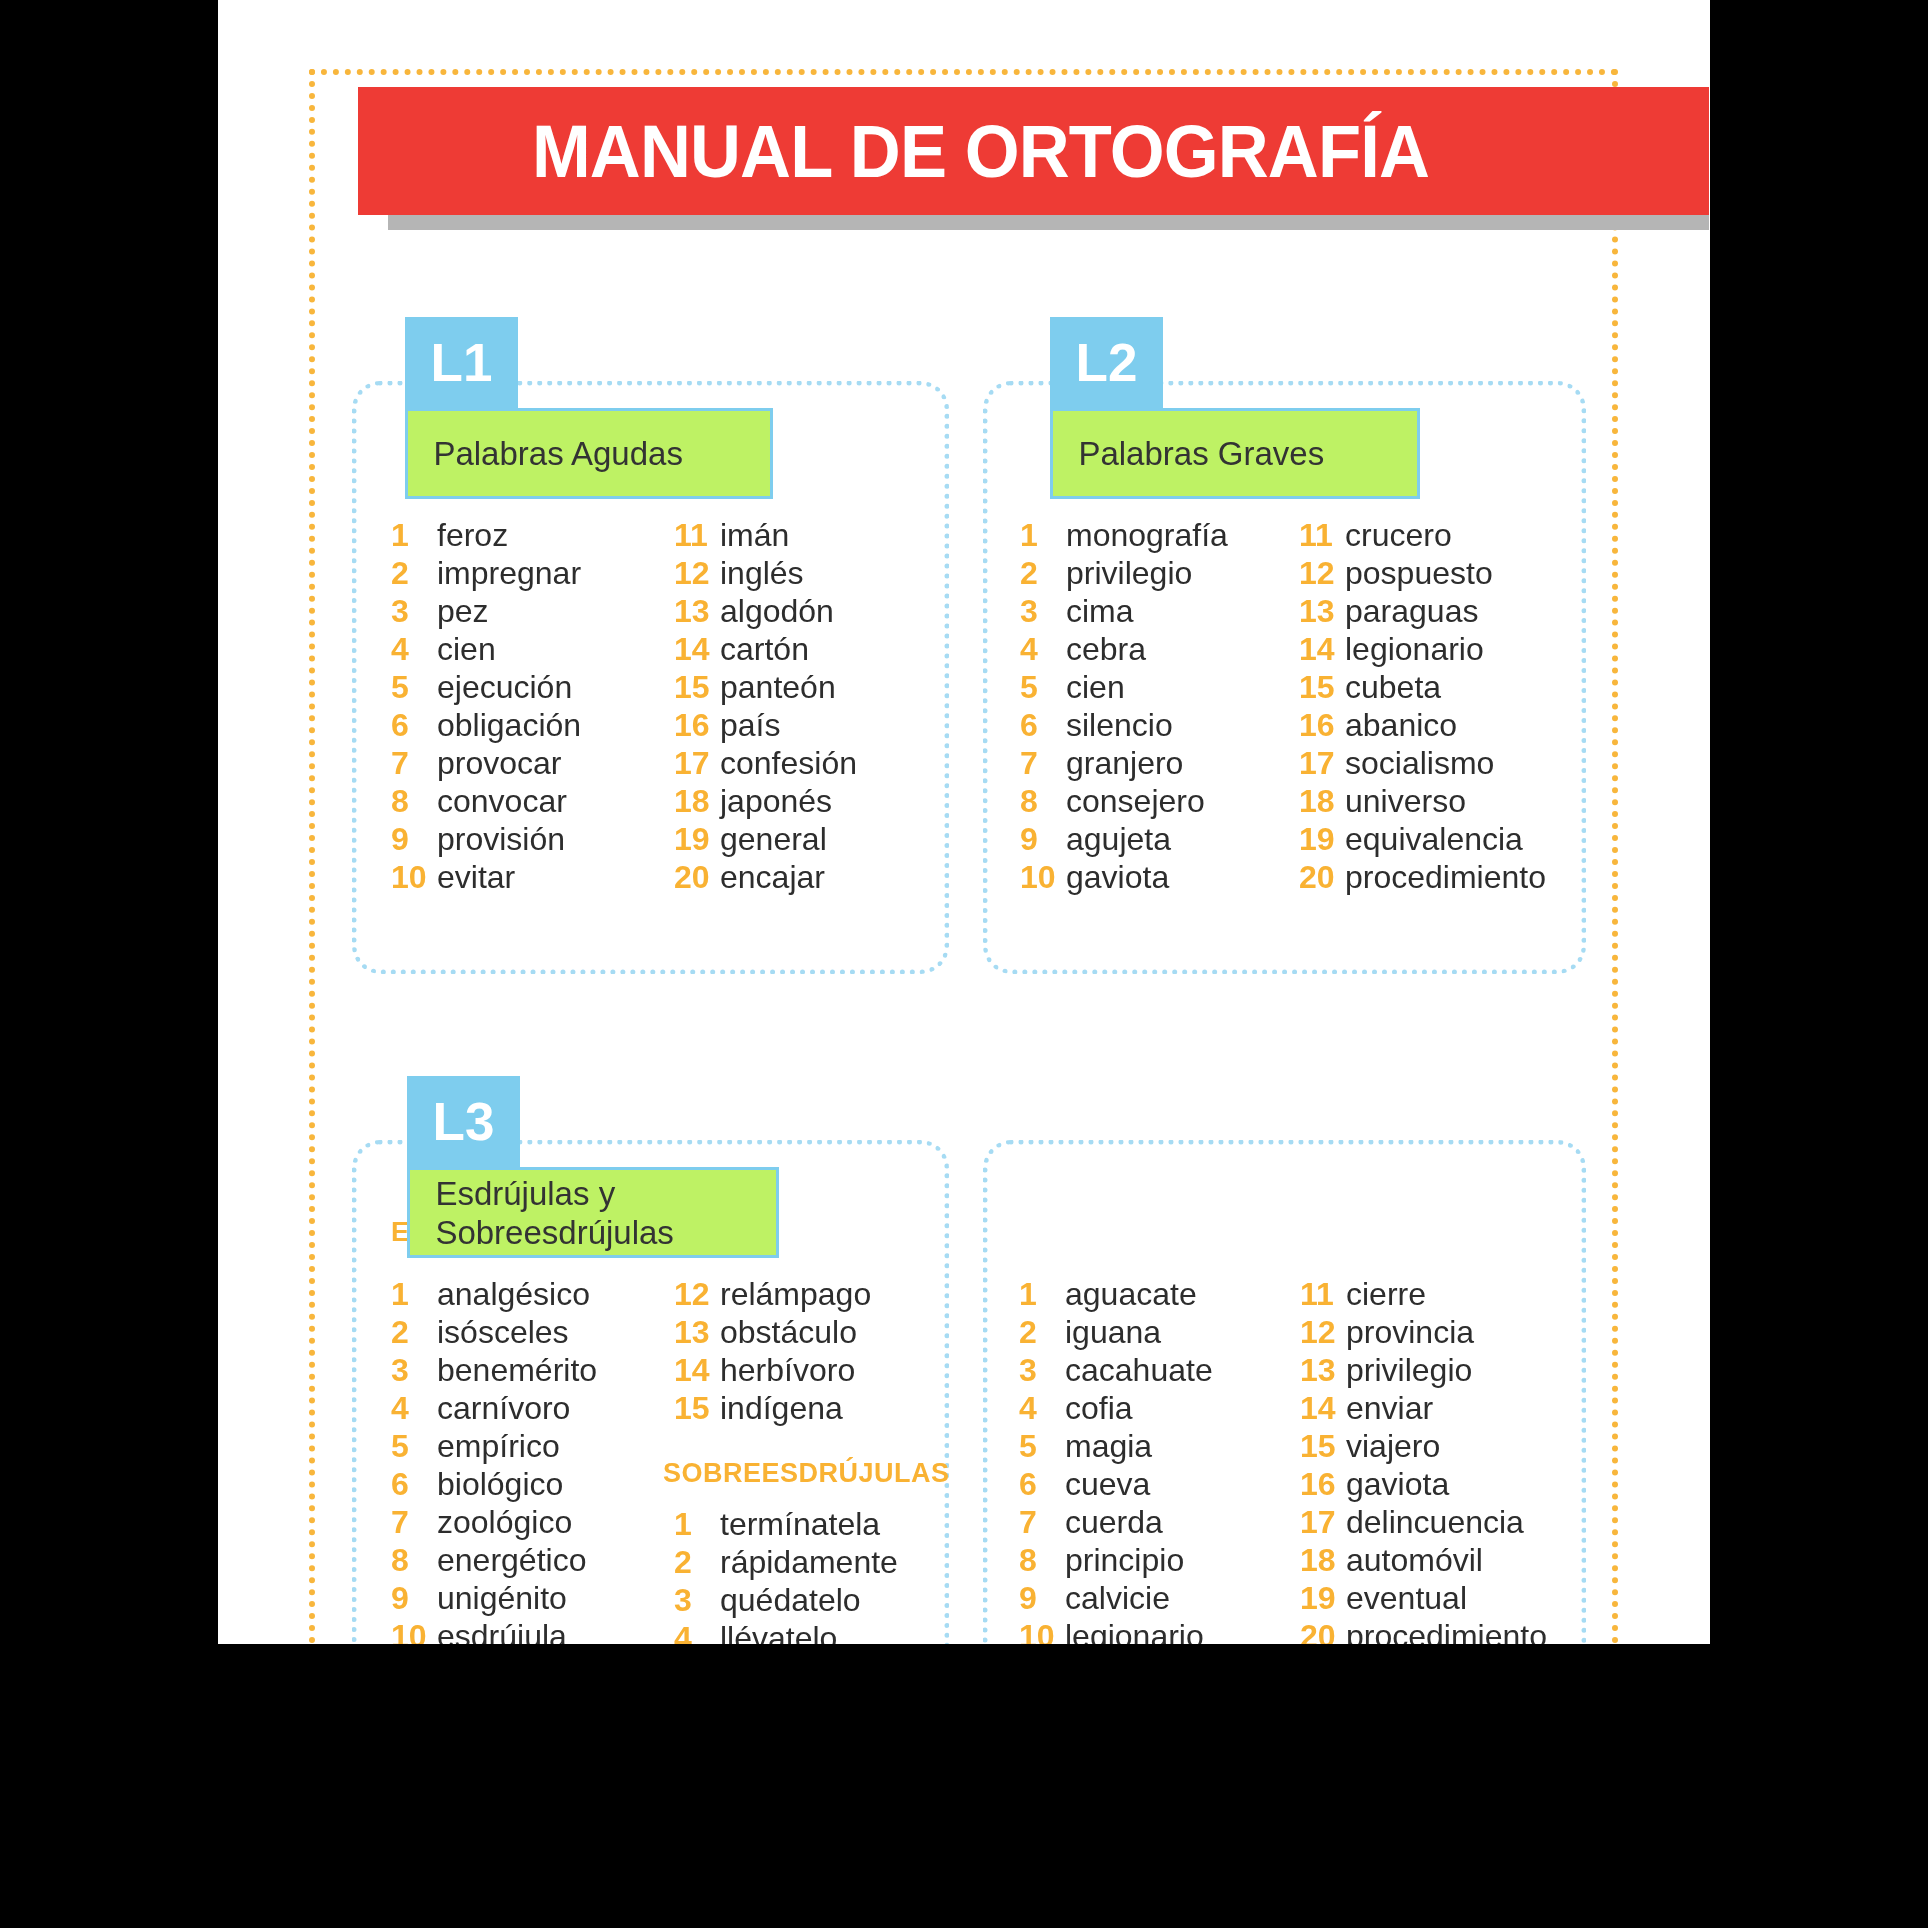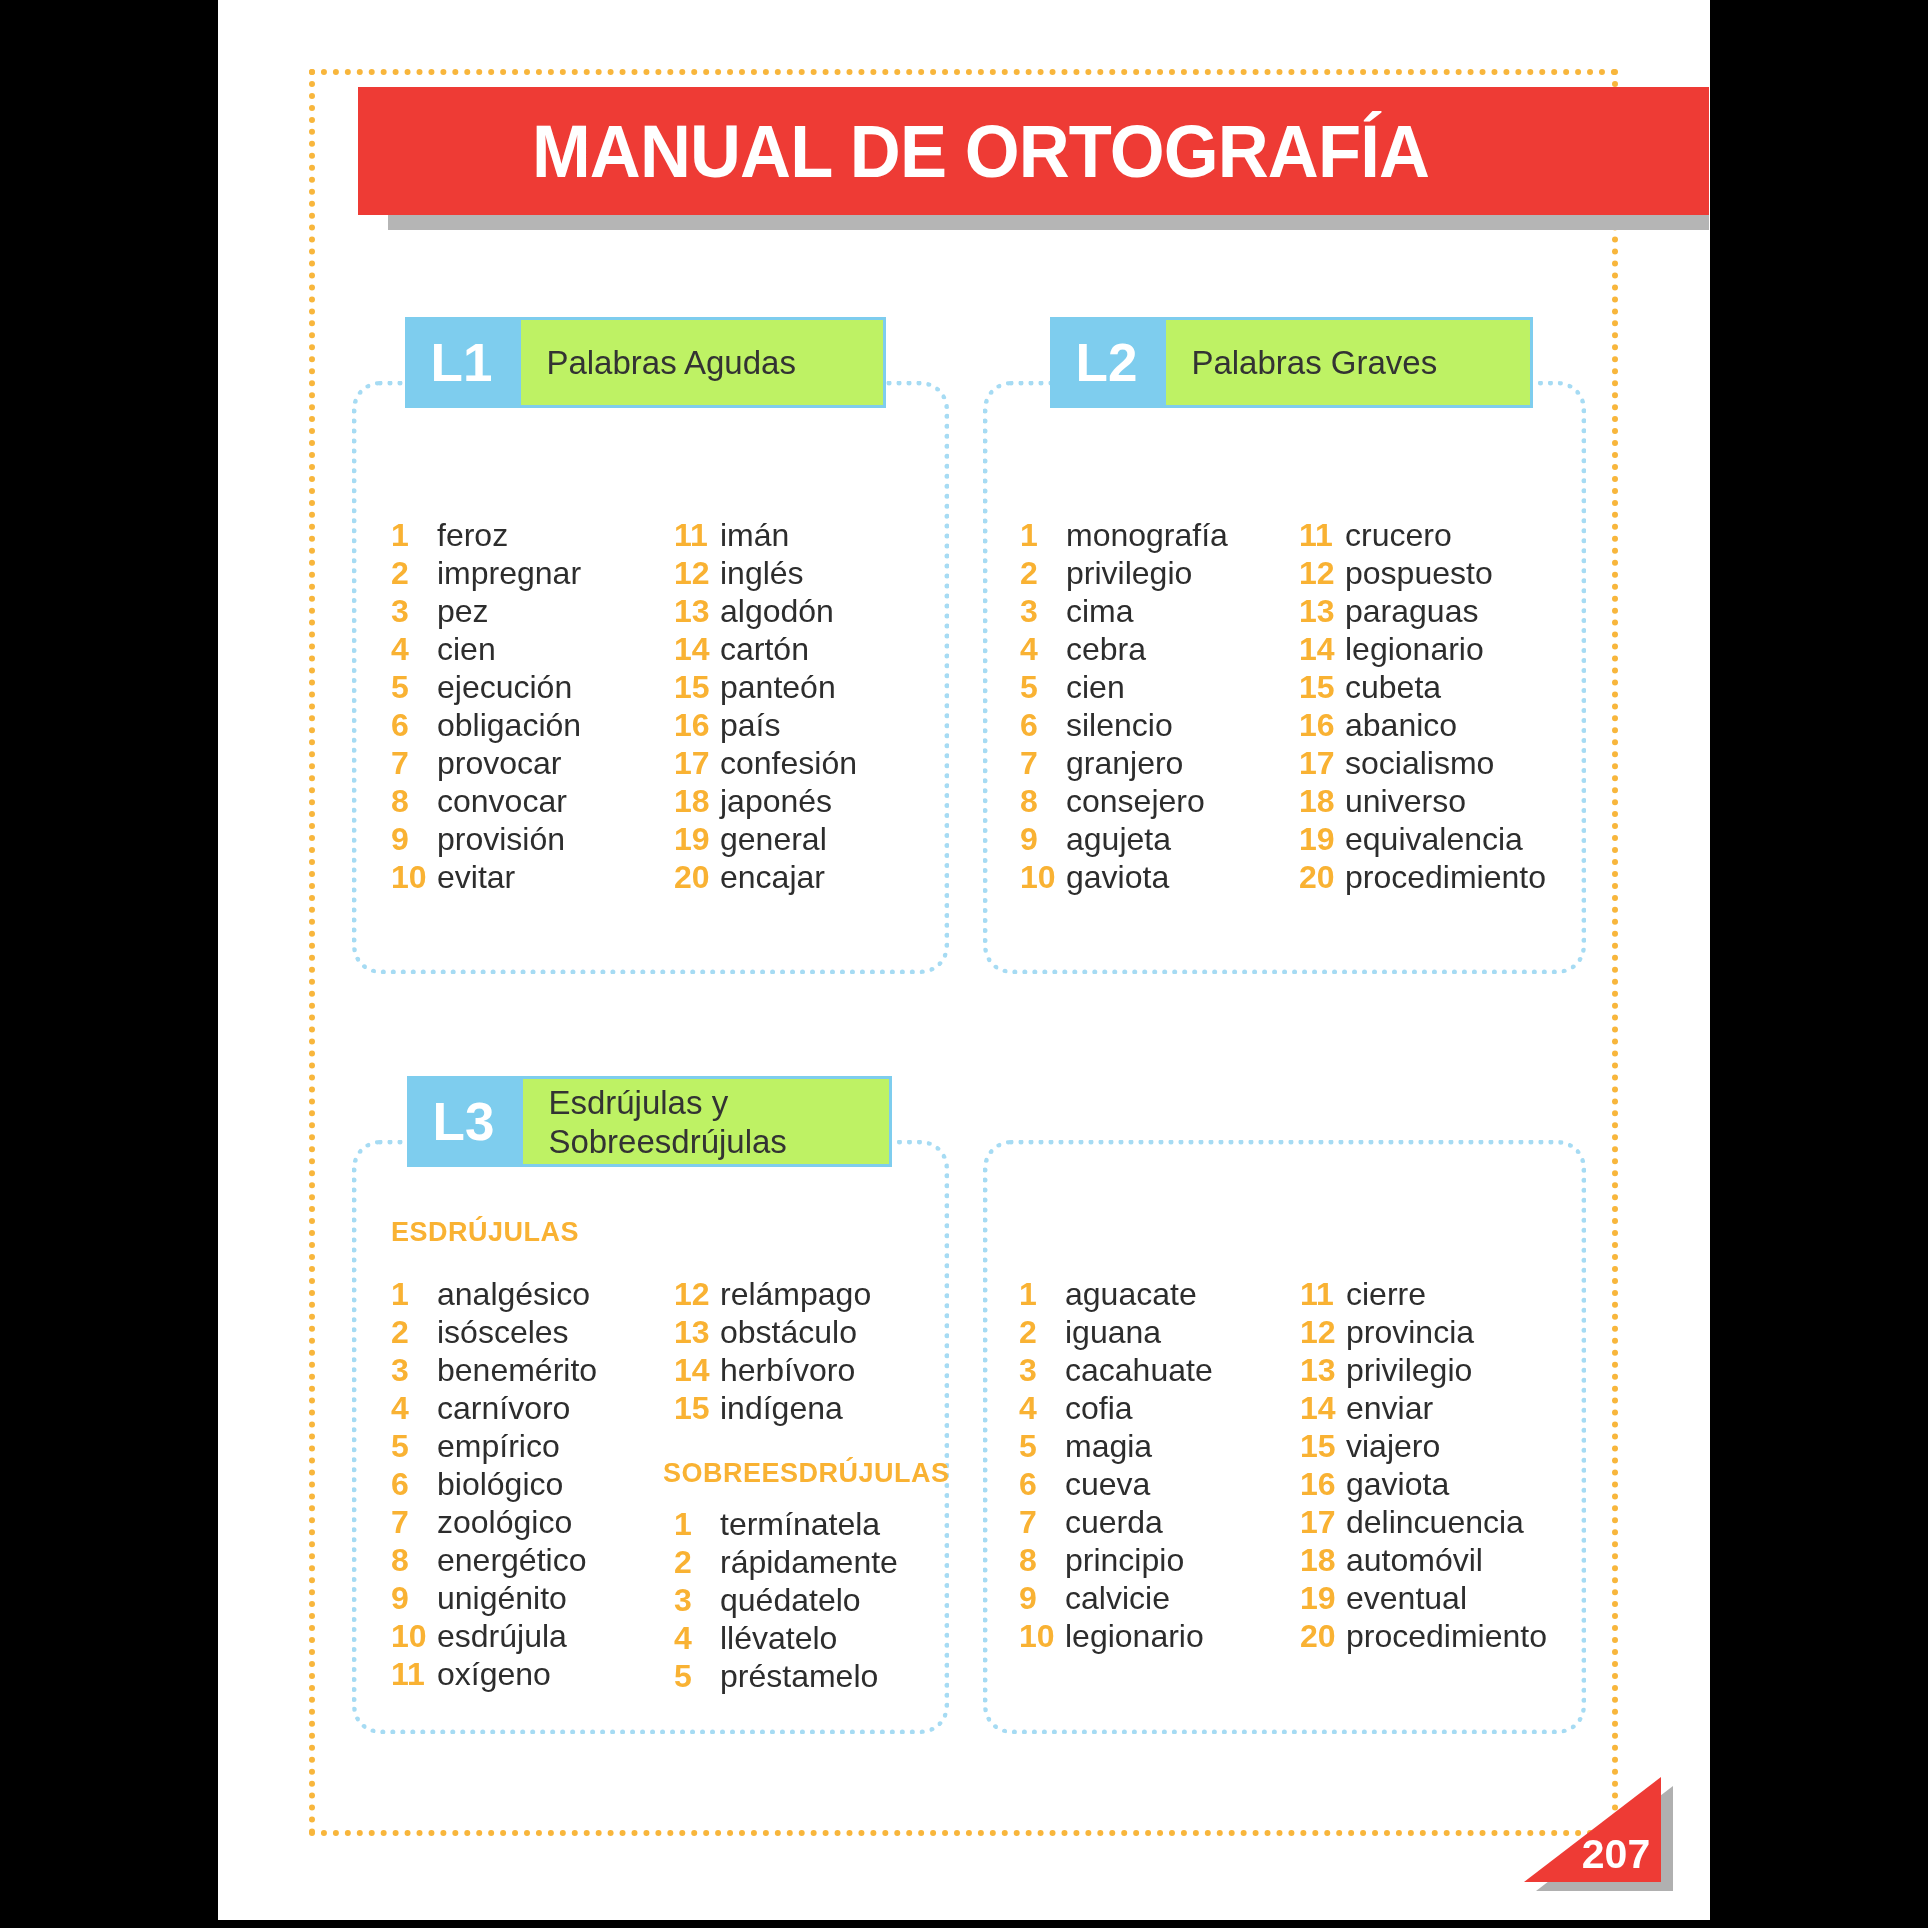--- a/index.html
+++ b/index.html
@@ -4,21 +4,21 @@
 <style>
   html,body{margin:0;padding:0;}
   body{
     width:1928px;height:1928px;
     background:#000;
     position:relative;
     font-family:"Liberation Sans", sans-serif;
     overflow:hidden;
   }
   .page{
-    position:absolute;left:218px;top:0;width:1492px;height:1920px;
+    position:absolute;left:218px;top:0;width:1492px;height:1644px;
     background:#ffffff;overflow:hidden;
   }
   
   .page-frame{
     position:absolute;left:91px;top:69px;width:1309px;height:1767px;
     border:6.6px dotted #F8B63C;box-sizing:border-box;z-index:1;
   }
   
   .banner-shadow{
     position:absolute;left:170px;top:102px;width:1321px;height:128px;
@@ -36,21 +36,21 @@
   
   .list-box{
     position:absolute;border:5.6px dotted #A6DBF3;border-radius:28px;
     box-sizing:border-box;z-index:1;background:transparent;
   }
   #box-l1{left:134px;top:381px;width:597px;height:593px;}
   #box-l2{left:765px;top:381px;width:603px;height:593px;}
   #box-l3{left:134px;top:1140px;width:597px;height:594px;}
   #box-l4{left:765px;top:1140px;width:603px;height:594px;}
   
-  .list-header{position:absolute;height:91px;z-index:3;display:flex;}
+  .list-header{position:absolute;height:91px;z-index:3;display:flex;flex-direction:column;}
   .tag{
     width:113px;height:91px;background:#7ECDEE;color:#fff;
     font-weight:bold;font-size:53px;display:flex;align-items:center;justify-content:center;
     flex:none;
   }
   .header-box{
     height:91px;background:#bef264;border:3.8px solid #7ECDEE;box-sizing:border-box;
     display:flex;flex-direction:column;justify-content:center;
     padding-left:25.4px;flex:none;
   }

